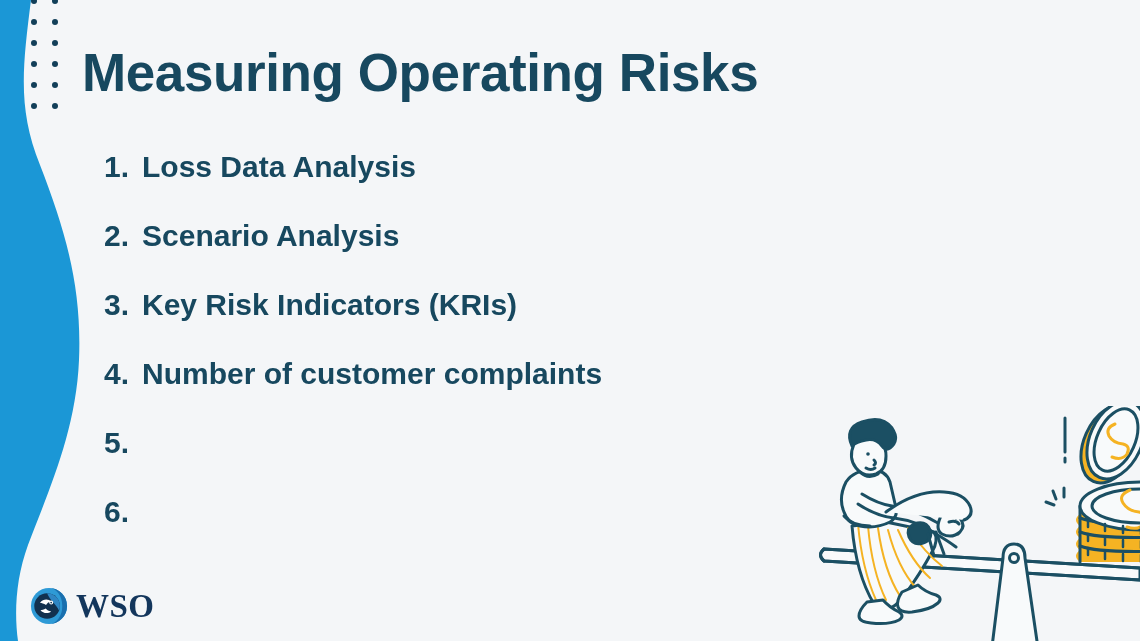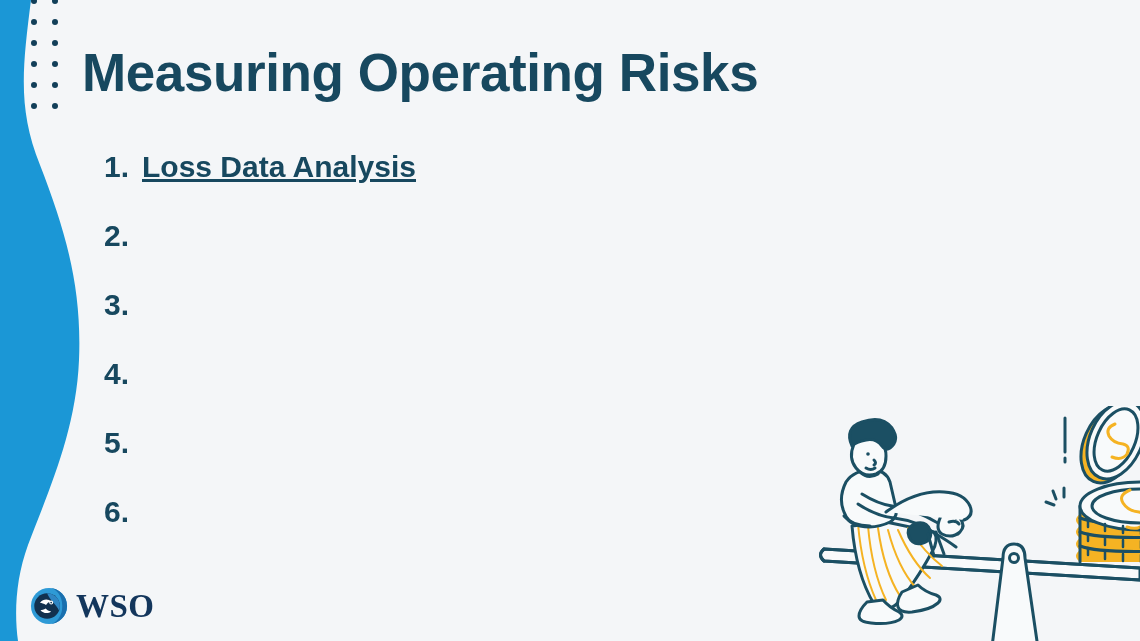--- a/index.html
+++ b/index.html
@@ -71,21 +71,20 @@
     font-weight: 700;
     white-space: nowrap;
   }
   .li-num {
     width: 38px;
     flex: 0 0 38px;
     text-align: left;
   }
   .li-text {
     flex: 0 1 auto;
-    text-decoration: underline;
   }
 
   
   .logo {
     position: absolute;
     left: 30px;
     bottom: 16px;
     display: flex;
     align-items: center;
     gap: 8px;
@@ -148,28 +147,31 @@
 
   <div class="list">
 
     <div class="list-item">
       <span class="li-num">1.</span>
       <span class="li-text">Loss Data Analysis</span>
     </div>
 
     <div class="list-item">
       <span class="li-num">2.</span>
+      <span class="li-text">Scenario Analysis</span>
     </div>
 
     <div class="list-item">
       <span class="li-num">3.</span>
+      <span class="li-text">Key Risk Indicators (KRIs)</span>
     </div>
 
     <div class="list-item">
       <span class="li-num">4.</span>
+      <span class="li-text">Number of customer complaints</span>
     </div>
 
     <div class="list-item">
       <span class="li-num">5.</span>
     </div>
 
     <div class="list-item">
       <span class="li-num">6.</span>
     </div>
 

